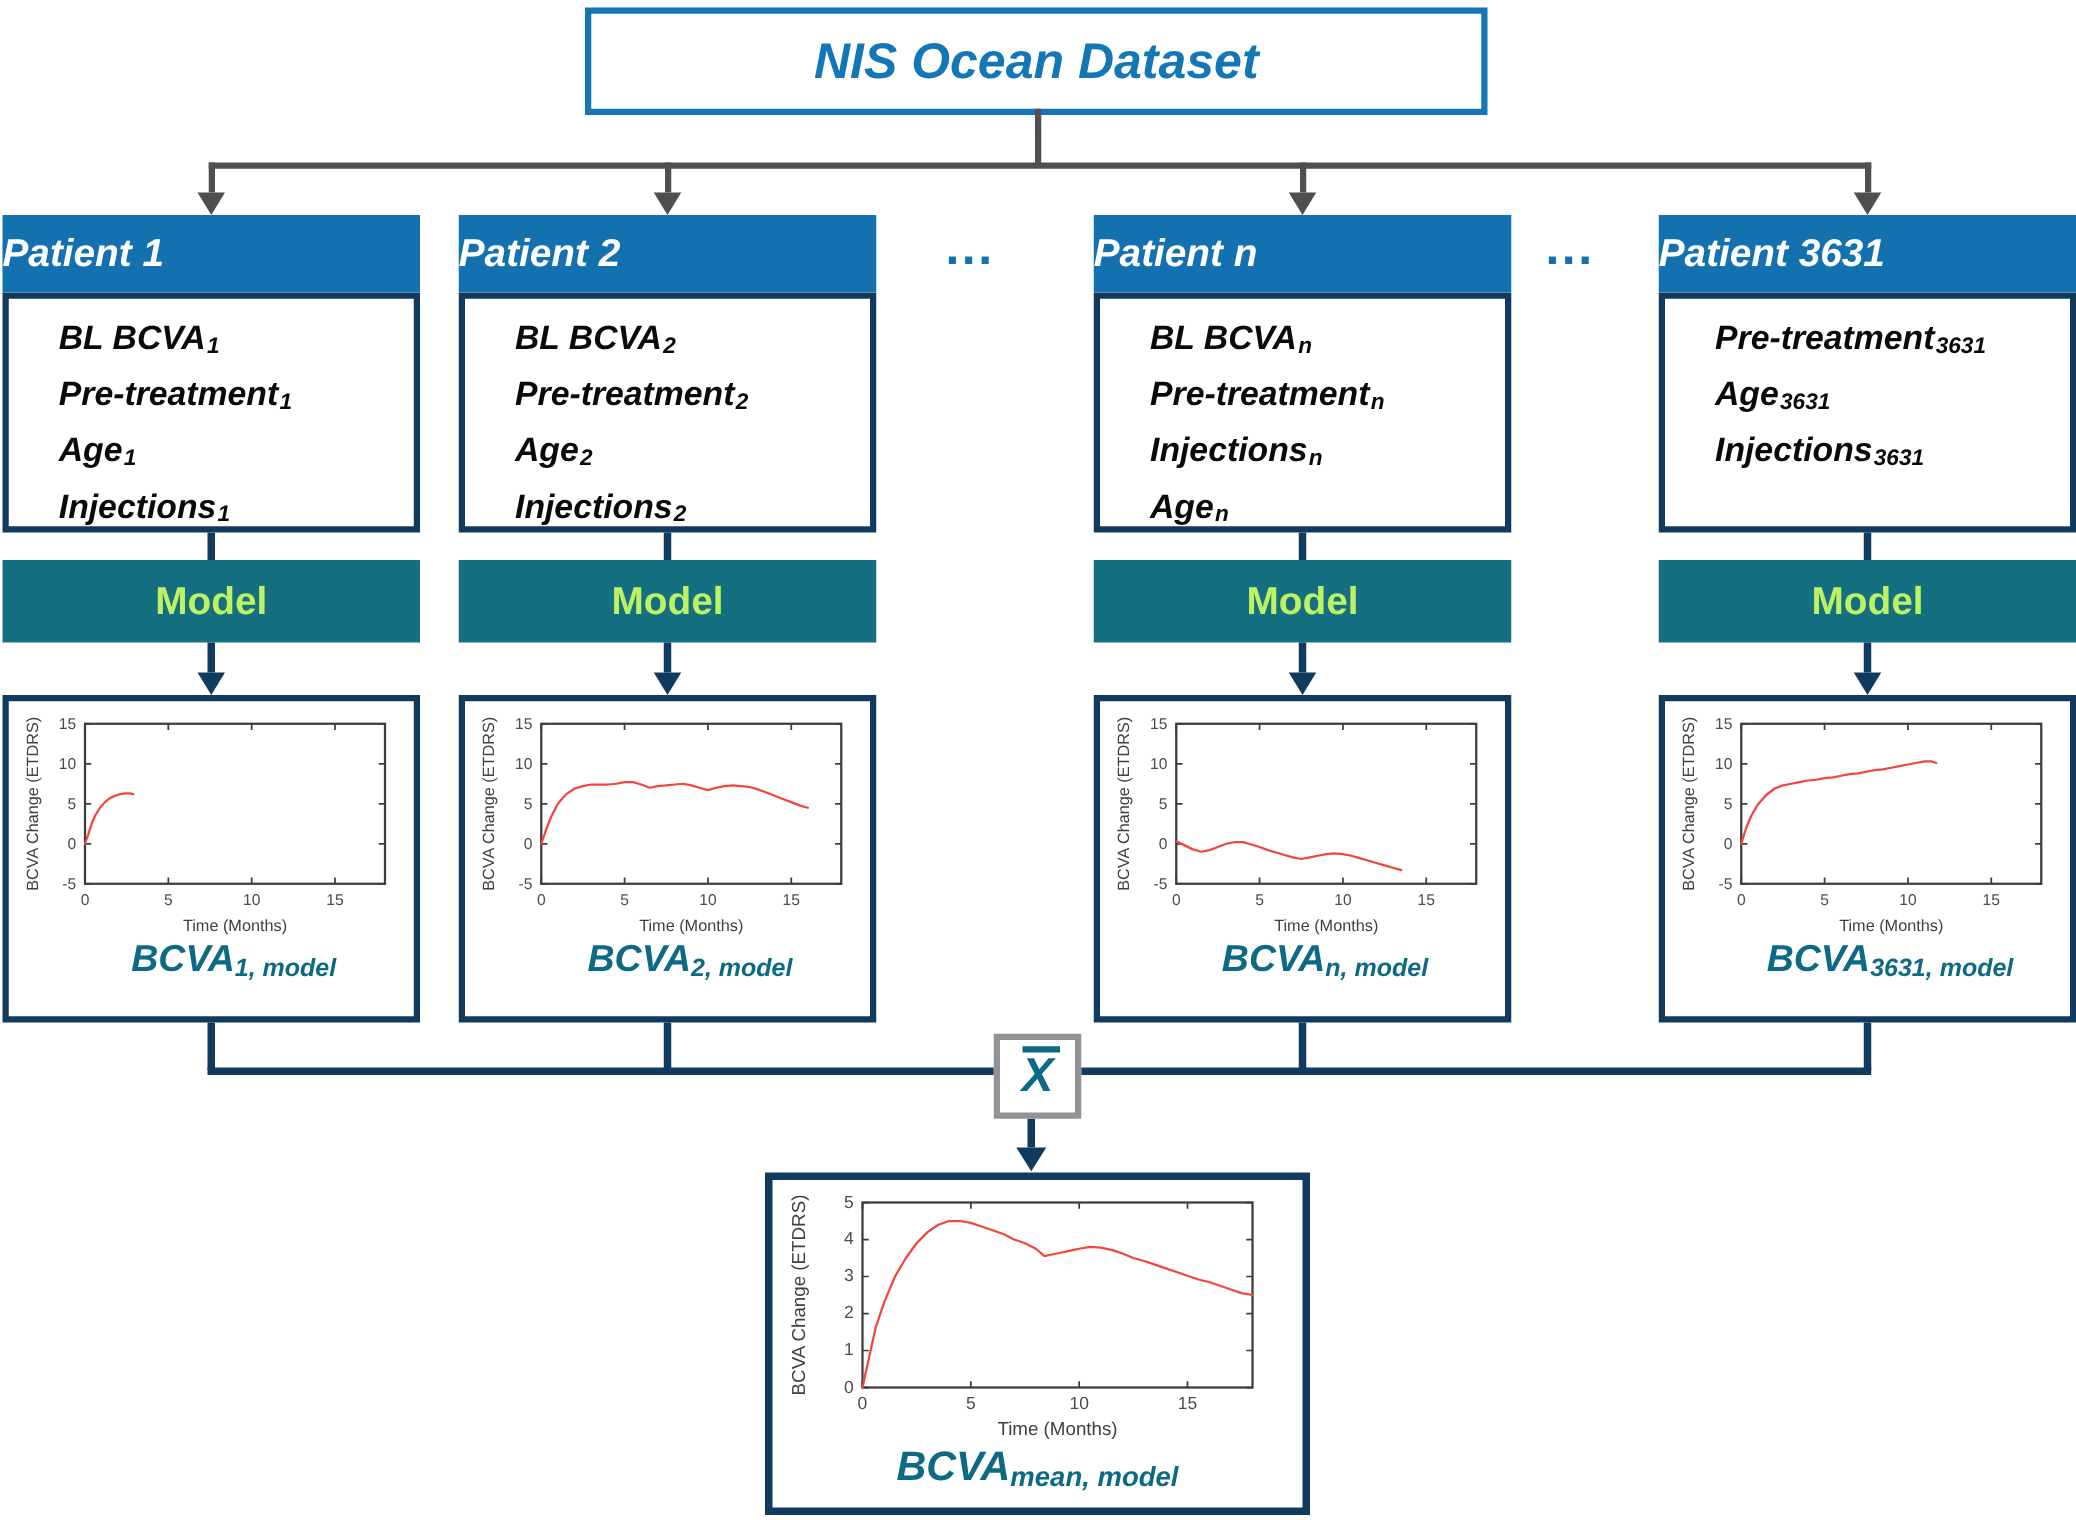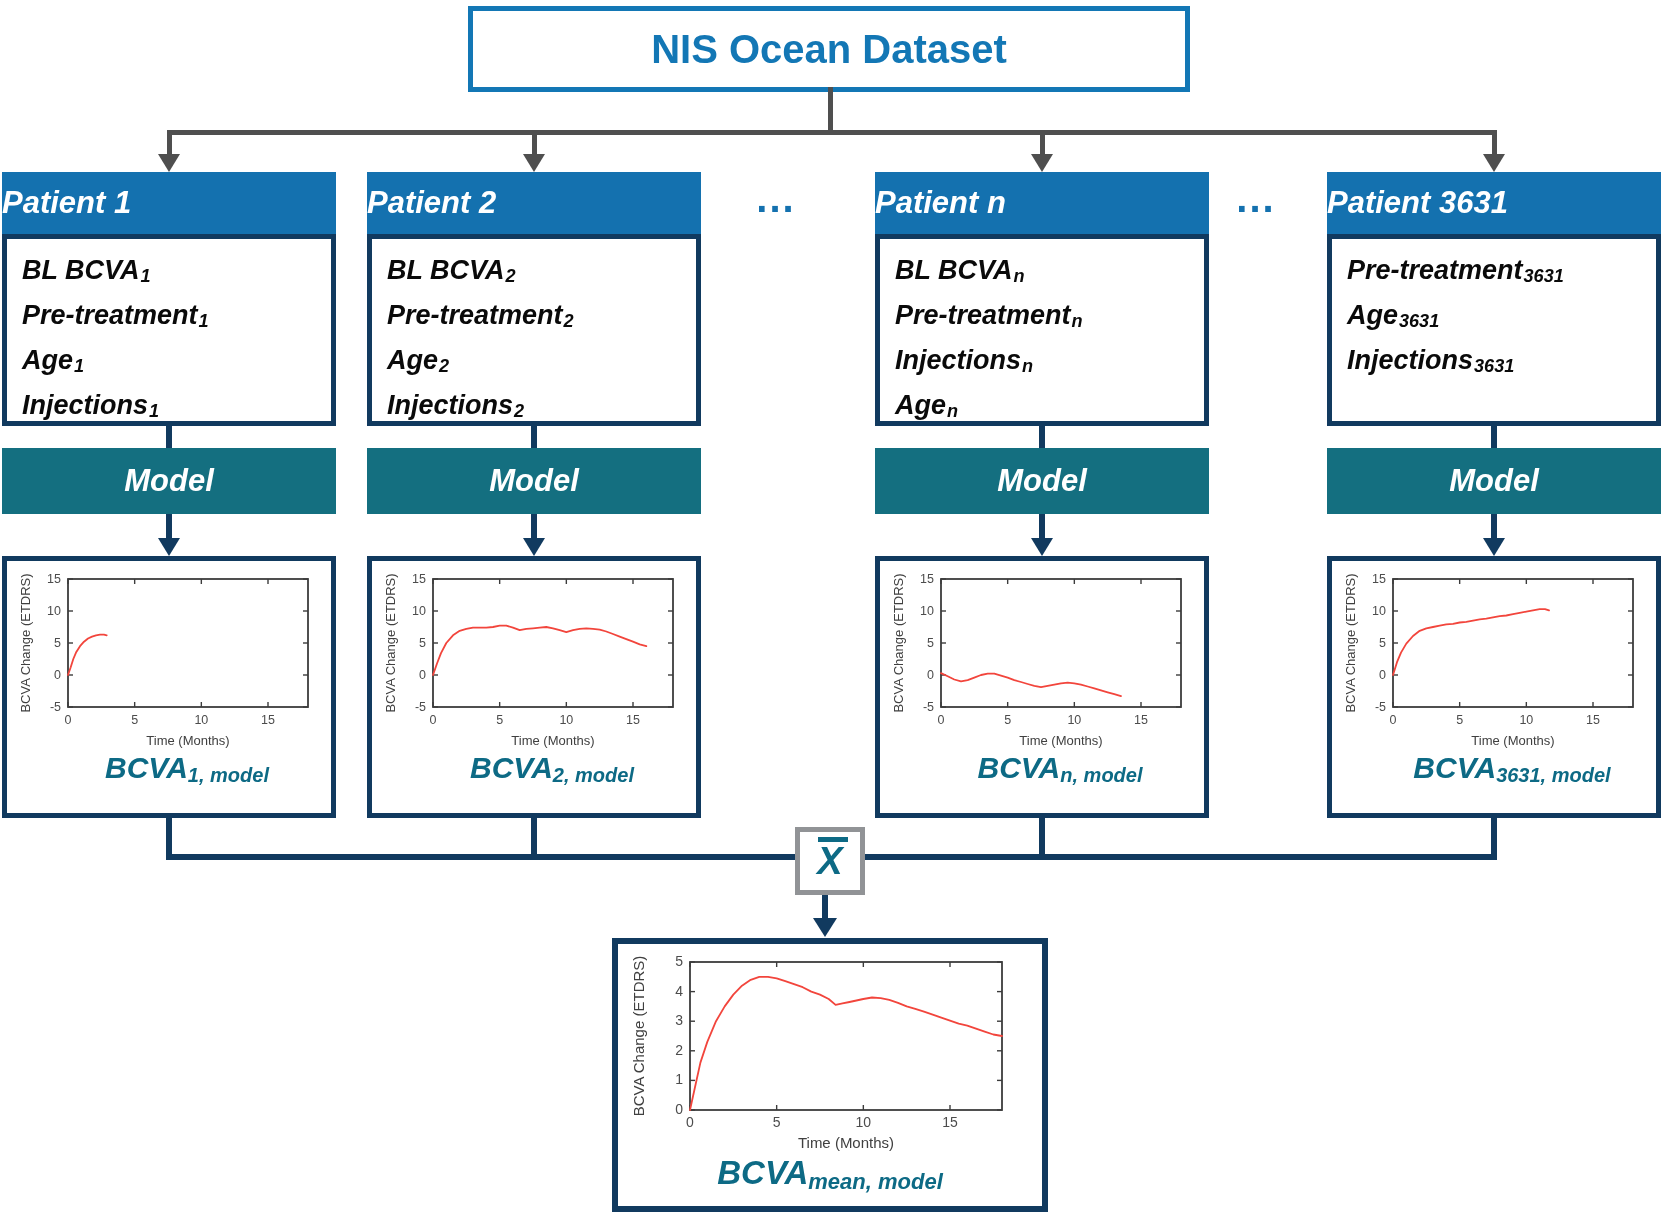--- a/index.html
+++ b/index.html
@@ -9,51 +9,51 @@
     overflow:hidden;
     font-family:"Liberation Sans", sans-serif;
   }
   
   .title-box{
     position:absolute;left:468px;top:6px;width:712px;height:76px;
     border:5px solid #1377b5;background:#ffffff;
     display:flex;align-items:center;justify-content:center;
   }
   .title-box span{
-    font-size:40px;font-weight:bold;color:#1377b5;
+    font-size:40px;font-weight:bold;font-style:italic;color:#1377b5;
   }
   
   .gray-stem{position:absolute;left:828px;top:87px;width:5px;height:45px;background:#4f4f4f;}
   .gray-hline{position:absolute;left:167px;top:130px;width:1330px;height:5px;background:#4f4f4f;}
   
   .column{position:absolute;top:130px;width:334px;display:flex;flex-direction:column;align-items:center;}
   .arrow{display:flex;flex-direction:column;align-items:center;height:42px;}
   .arrow-stem{width:5px;height:24px;}
   .arrow-head{width:0;height:0;border-left:11px solid transparent;border-right:11px solid transparent;border-top:18px solid;}
   .arrow-gray .arrow-stem{background:#4f4f4f;}
   .arrow-gray .arrow-head{border-top-color:#4f4f4f;}
   .arrow-navy .arrow-stem{background:#113a5f;width:6px;}
   .arrow-navy .arrow-head{border-top-color:#113a5f;}
   .patient-header{
     width:100%;height:62px;background:#1471af;box-sizing:border-box;
     display:flex;align-items:center;
   }
   .patient-header span{font-size:31px;font-weight:bold;font-style:italic;color:#ffffff;}
   .attr-box{
     width:100%;height:192px;box-sizing:border-box;background:#ffffff;
-    border:5px solid #113a5f;padding:10px 8px 6px 15px;
+    border:5px solid #113a5f;padding:10px 8px 6px 40px;
   }
   .attr-line{font-size:27px;font-weight:bold;font-style:italic;color:#0a0a0a;line-height:42px;white-space:nowrap;}
   .attr-sub{font-size:0.67em;position:relative;bottom:-0.18em;margin-left:1px;}
   .connector-stem{width:6px;height:22px;background:#113a5f;}
   .model-box{
     width:100%;height:66px;background:#146f80;
     display:flex;align-items:center;justify-content:center;
   }
-  .model-box span{font-size:31px;font-weight:bold;font-style:italic;color:#ffffff;}
+  .model-box span{font-size:31px;font-weight:bold;color:#bef264;}
   .chart-box{
     width:100%;height:262px;box-sizing:border-box;background:#ffffff;
     border:5px solid #113a5f;
     display:flex;flex-direction:column;align-items:center;
     padding-top:8px;
   }
   .result-label{margin-top:-2px;white-space:nowrap;color:#0d6a85;font-weight:bold;font-style:italic;margin-left:36px;}
   .res-base{font-size:30px;}
   .res-sub{font-size:20px;position:relative;bottom:-0.22em;}
   .collector-stub{width:6px;height:38px;background:#113a5f;}

